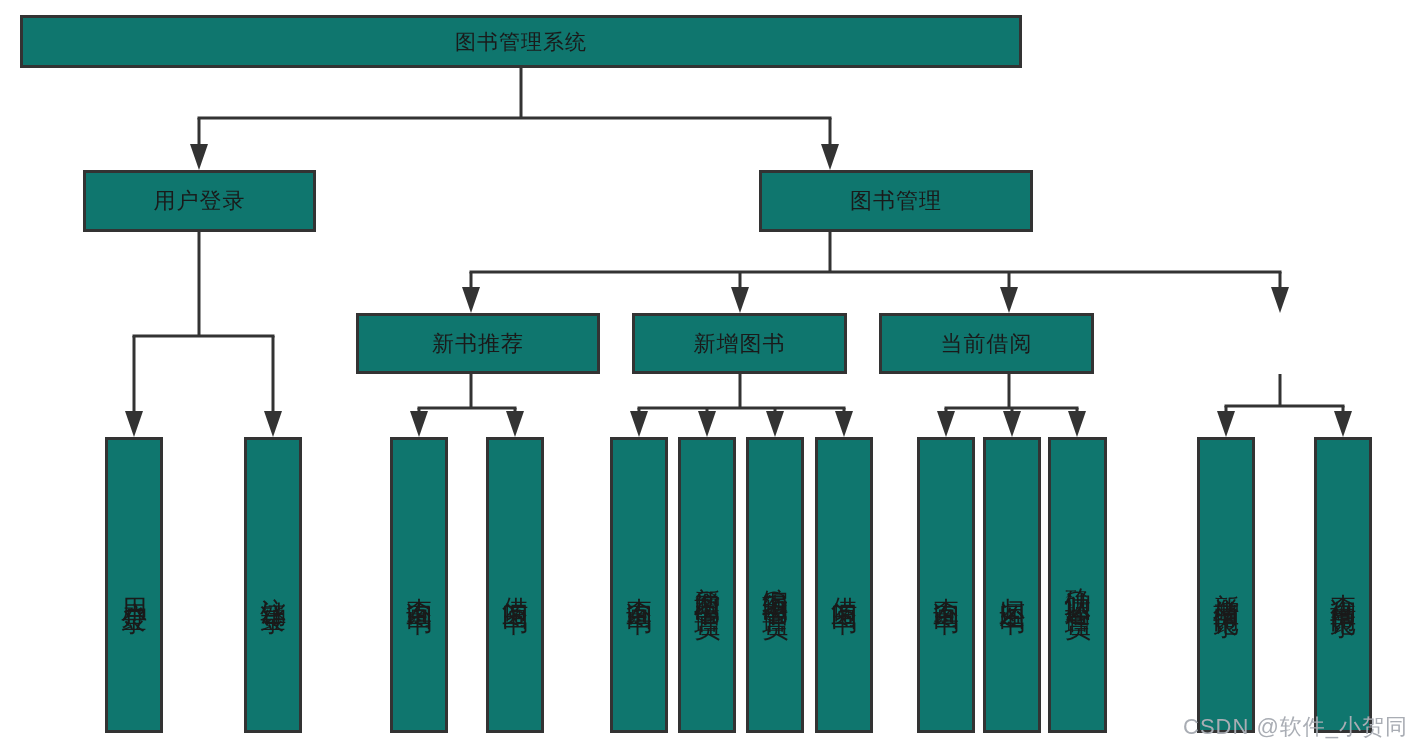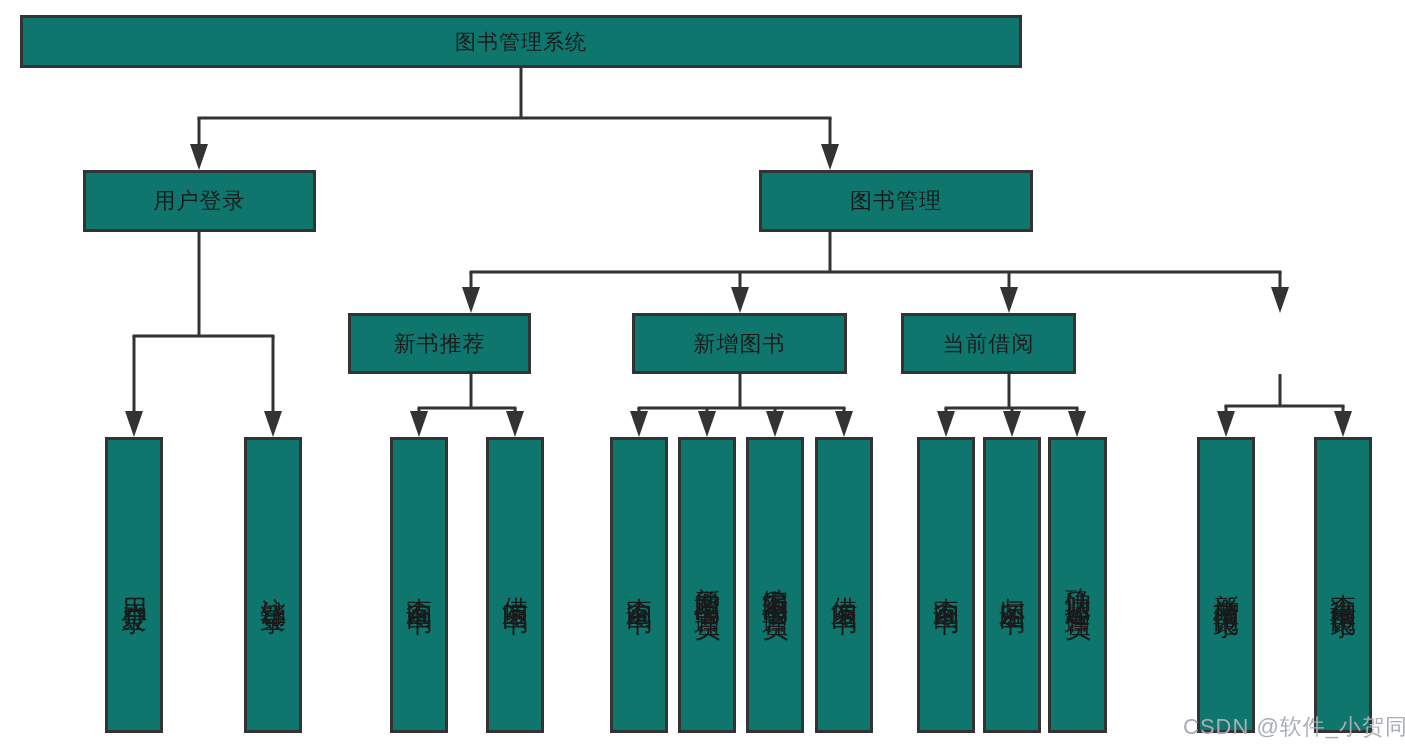--- a/index.html
+++ b/index.html
@@ -18,23 +18,23 @@
   .hlabel { font-size:22px; letter-spacing:1px; white-space:nowrap; }
   .root-label { font-size:21px; }
   .vtext {
     writing-mode:vertical-rl; text-orientation:mixed;
     font-size:26px; letter-spacing:4px; line-height:1.05;
   }
   
   #root-box   { left:20px;  top:15px;  width:1002px; height:53px; }
   #n-login    { left:83px;  top:170px; width:233px;  height:62px; }
   #n-mgmt     { left:713px; top:170px; width:274px;  height:62px;margin-left:46px; }
-  #n-rec      { left:348px; top:313px; width:183px;  height:61px; }
+  #n-rec      { left:356px; top:313px; width:244px;  height:61px; }
   #n-bor      { left:632px; top:313px; width:215px;  height:61px; }
-  #n-cur      { left:901px; top:313px; width:175px;  height:61px; }
+  #n-cur      { left:879px; top:313px; width:215px;  height:61px; }
   #n-log      { left:1172px;top:313px; width:216px;  height:61px; }
   .vbox       { top:437px; height:296px; width:58px; }
   #v-login1   { left:105px; }
   #v-logout   { left:244px; }
   #v-rec-q    { left:390px; }
   #v-rec-b    { left:486px; }
   #v-bor-q    { left:610px; }
   #v-bor-a    { left:678px; }
   #v-bor-e    { left:746px; }
   #v-bor-b    { left:815px; }

